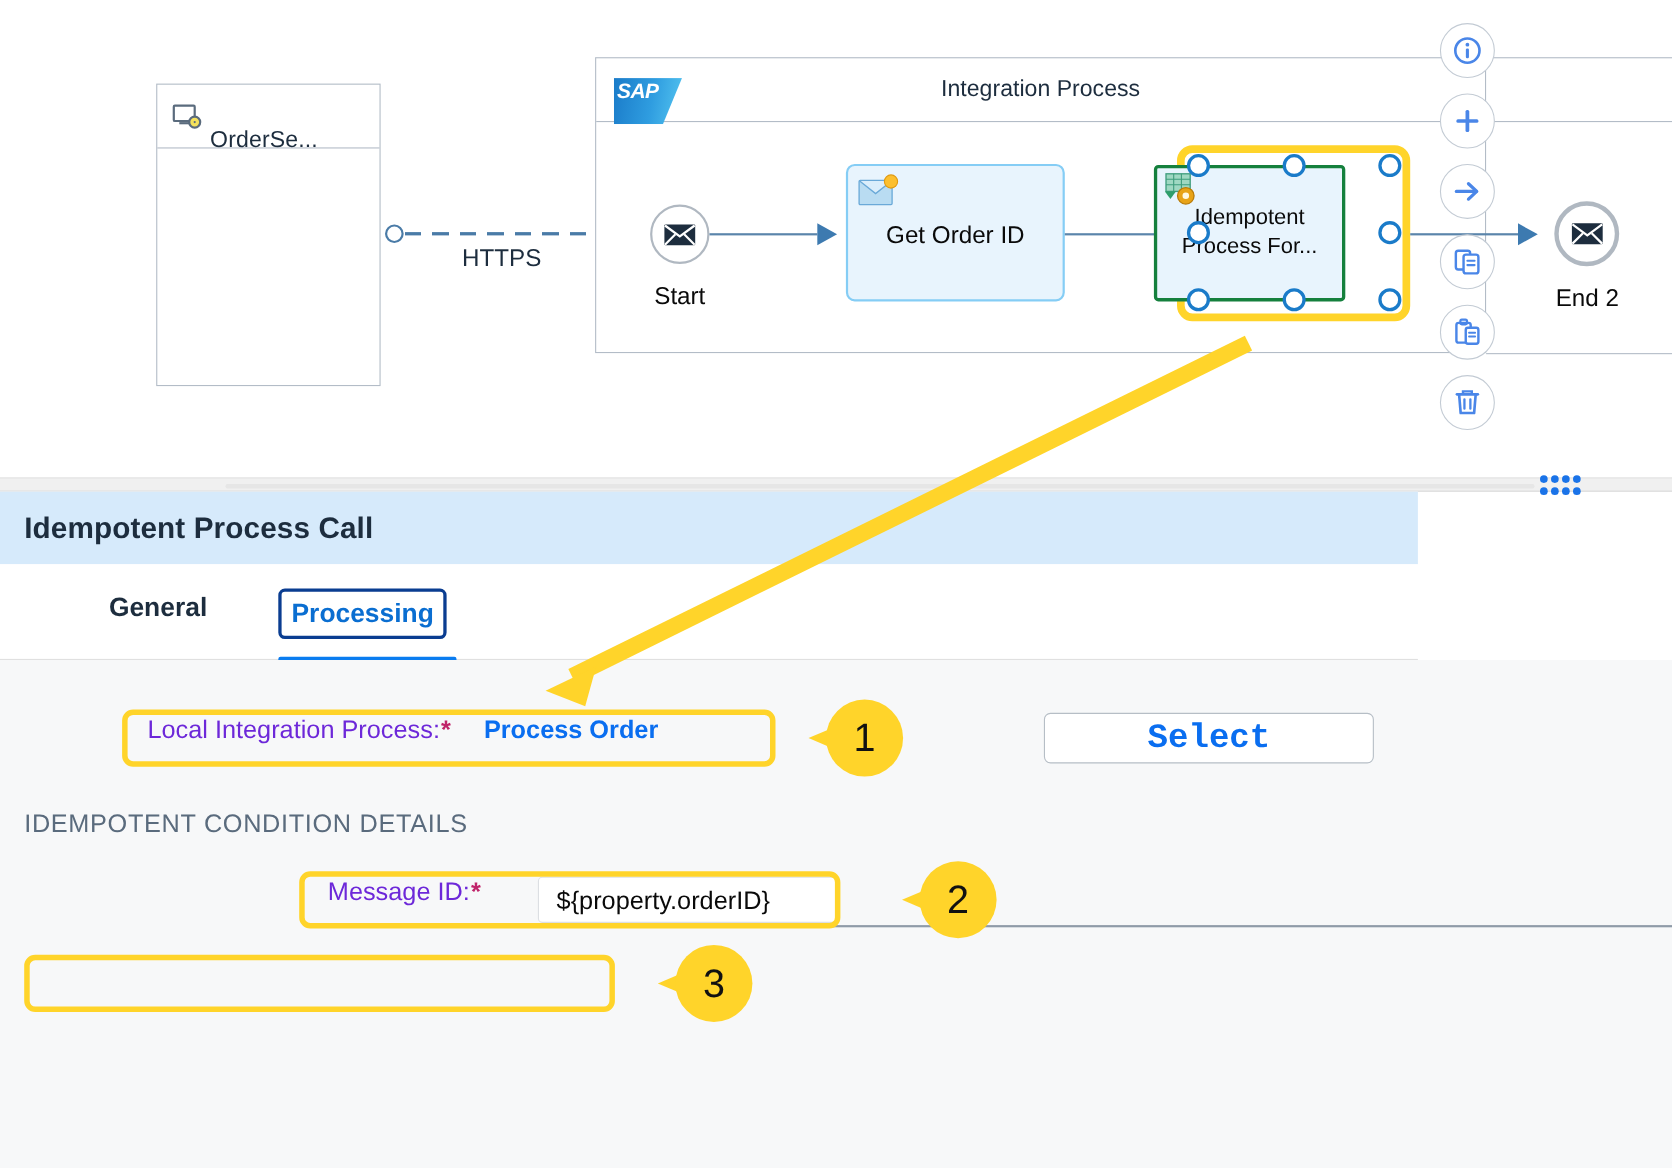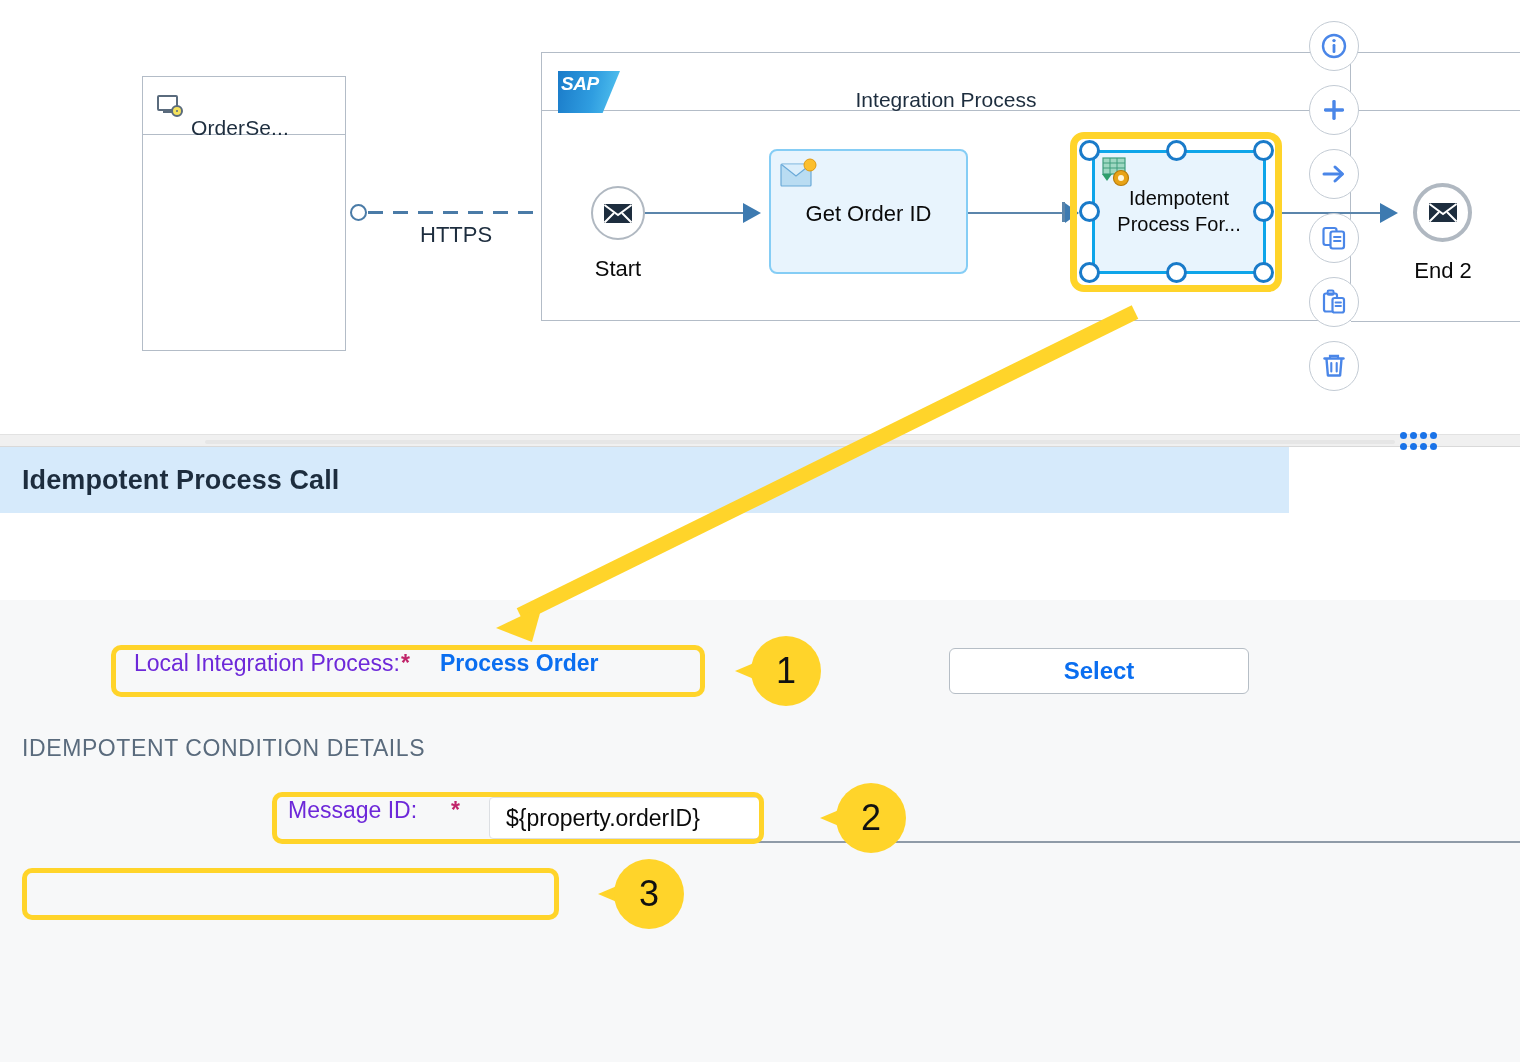--- a/index.html
+++ b/index.html
@@ -37,21 +37,21 @@
   .dash-arrow { position: absolute; left: 556px; top: 203px; width: 0; height: 0;
                 border-top: 10px solid transparent; border-bottom: 10px solid transparent;
                 border-left: 18px solid #3d7ab0; }
   .https-label { position: absolute; left: 420px; top: 222px; font-size: 22px; color: #1d2d3e; }
 
   
   .pool { position: absolute; left: 541px; top: 52px; width: 810px; height: 269px;
           border: 1px solid #b3bcc7; background: #fff; }
   .pool-head { height: 58px; border-bottom: 1px solid #b3bcc7; position: relative; }
   .pool-title { position: absolute; left: 0; right: 0; top: 16px; text-align: center;
-                font-size: 21px; color: #1d2d3e; margin-top: 19px; }
+                font-size: 21px; color: #1d2d3e; }
   .sap-logo { position: absolute; left: 16px; top: 18px; width: 62px; height: 42px;
               background: linear-gradient(100deg, #1a7bc9 0%, #2f9de0 55%, #55c5f0 100%);
               clip-path: polygon(0 0, 100% 0, 72% 100%, 0 100%);
               color: #fff; font-weight: bold; font-size: 19px; font-style: italic;
               letter-spacing: -.5px; padding-left: 3px; line-height: 26px; }
 
   
   .pool-line { position: absolute; height: 1px; background: #b3bcc7; }
 
   
@@ -73,22 +73,22 @@
   
   .flow-line { position: absolute; height: 2px; background: #5b85ab; }
   .flow-arrow { position: absolute; width: 0; height: 0;
                 border-top: 10px solid transparent; border-bottom: 10px solid transparent;
                 border-left: 18px solid #3d7ab0; }
   .flow-tick { position: absolute; width: 3px; height: 20px; background: #5b85ab; }
 
   
   .sel-highlight { position: absolute; left: 1070px; top: 132px; width: 212px; height: 160px;
                    border: 7px solid #ffd42a; border-radius: 14px; }
-  .idem-box { position: absolute; left: 1092px; top: 150px; width: 174px; height: 124px;
-              background: #e8f4fd; border: 3px solid #0ea5e9; border-radius: 4px; }
+  .idem-box { position: absolute; left: 1049px; top: 150px; width: 174px; height: 124px;
+              background: #e8f4fd; border: 3px solid #15803d; border-radius: 4px; }
   .idem-box .title { position: absolute; left: 0; right: 0; top: 32px; text-align: center;
                      font-size: 20px; color: #0a0a0a; line-height: 26px; }
   .handle { position: absolute; width: 21px; height: 21px; border: 3px solid #1a7bc9;
             border-radius: 50%; background: #fff; }
   .idem-icon { position: absolute; left: 5px; top: 3px; width: 40px; height: 34px; }
 
   
   .end-circle { position: absolute; left: 1413px; top: 183px; width: 59px; height: 59px;
                 border: 4px solid #b0b8c1; border-radius: 50%; background: #fff;
                 display: flex; align-items: center; justify-content: center; }
@@ -127,22 +127,22 @@
   .form-row { position: absolute; display: flex; align-items: center; }
   .lbl { font-size: 23px; color: #6d28d9; }
   .req { color: #c0246a; font-weight: bold; font-size: 23px; margin-left: 1px; }
   .link-val { font-size: 23px; color: #0a6ef0; font-weight: bold; }
 
   .section-head { position: absolute; left: 22px; top: 135px; font-size: 23px;
                   color: #5a6b7d; letter-spacing: .6px; }
 
   .btn-select { position: absolute; left: 949px; top: 648px; width: 300px; height: 46px;
                 border: 1px solid #b6bec6; border-radius: 6px; background: #fff;
-                color: #0a6ef0; font-size: 24px; font-weight: bold;
-                display: flex; align-items: center; justify-content: center; }
+                color: #0a6ef0; font-size: 31px; font-weight: bold;
+                display: flex; align-items: center; justify-content: center; font-family: Liberation Mono, monospace; }
 
   .msgid-underline { position: absolute; left: 487px; top: 841px; width: 1033px; height: 2px;
                      background: #8f9ba8; }
   .msgid-input { position: absolute; left: 489px; top: 797px; width: 272px; height: 42px;
                  background: #fff; border: 1px solid #dcdfe3; border-radius: 4px;
                  display: flex; align-items: center; padding-left: 16px;
                  font-size: 23px; color: #0a0a0a; }
 
   .checkbox { width: 26px; height: 26px; border: 2px solid #2b4a66; border-radius: 5px;
               background: #fff; display: flex; align-items: center; justify-content: center; }
@@ -335,32 +335,37 @@
     <i style="left:20px; top:13px;"></i>
       <i style="left:30px; top:13px;"></i>
   </div>
 
   <div class="panel">
 
     <div class="panel-header">
       <span class="panel-title">Idempotent Process Call</span>
     </div>
 
+    <div class="tabbar">
+      <div class="tab tab-general">General</div>
+      <div class="tab tab-processing">Processing</div>
+      <div class="tab-underline"></div>
+    </div>
 
     <div class="panel-body">
 
       <div class="form-row" style="left:134px; top:50px;">
         <span class="lbl">Local Integration Process:</span>
           <span class="req">*</span>
         <span class="link-val" style="margin-left:30px;text-align:center;">Process Order</span>
       </div>
 
       <div class="section-head">IDEMPOTENT CONDITION DETAILS</div>
 
-      <div class="form-row" style="left:288px; top:197px;gap:33px;">
+      <div class="form-row" style="left:298px; top:197px;">
         <span class="lbl">Message ID:</span>
           <span class="req">*</span>
       </div>
 
     </div>
 
     <div class="btn-select" style="left:949px; top:201px;">Select</div>
 
     <div class="msgid-underline" style="left:487px; top:394px;"></div>
     <div class="msgid-input" style="left:489px; top:350px;">${property.orderID}</div>

